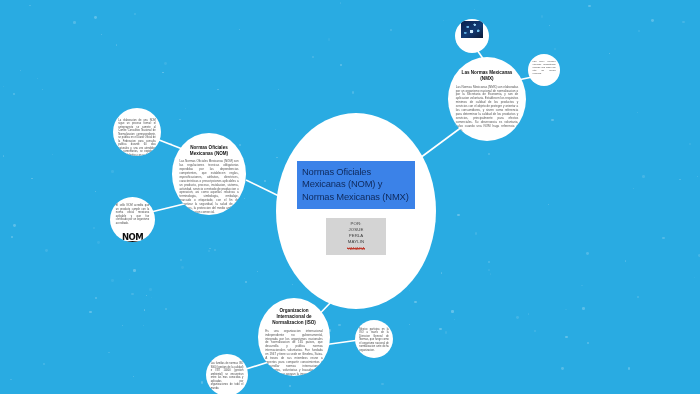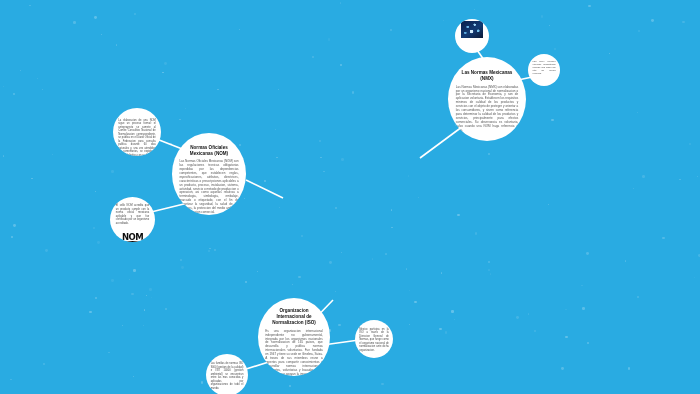--- a/index.html
+++ b/index.html
@@ -303,20 +303,30 @@
       <line x1="333" y1="300" x2="304" y2="330"></line>
       <line x1="190" y1="152" x2="154" y2="138"></line>
       <line x1="188" y1="203" x2="147" y2="213"></line>
       <line x1="491" y1="70" x2="477" y2="50"></line>
       <line x1="518" y1="80" x2="537" y2="76"></line>
       <line x1="275" y1="360" x2="243" y2="370"></line>
       <line x1="323" y1="345" x2="359" y2="340"></line>
     </g>
   </svg>
 
+  <div class="bubble" id="node-root">
+    <div class="root-title">Normas Oficiales Mexicanas (NOM) y Normas Mexicanas (NMX)</div>
+    <div class="root-credits">
+      <div>POR:</div>
+      <div>JOSUE</div>
+      <div>PERLA</div>
+      <div>MAYLIN</div>
+      <div class="strike">YANARA</div>
+    </div>
+  </div>
 
   <div class="bubble topic" id="node-nom">
     <div class="topic-title">Normas Oficiales Mexicanas (NOM)</div>
     <div class="topic-body">Las Normas Oficiales Mexicanas (NOM) son las regulaciones tecnicas obligatorias expedidas por las dependencias competentes, que establecen reglas, especificaciones, atributos, directrices, caracteristicas o prescripciones aplicables a un producto, proceso, instalacion, sistema, actividad, servicio o metodo de produccion u operacion, asi como aquellas relativas a terminologia, simbologia, embalaje, marcado o etiquetado, con el fin de garantizar la seguridad, la salud de las personas, la proteccion del medio ambiente y la informacion comercial.</div>
   </div>
 
   <div class="bubble topic" id="node-nmx">
     <div class="topic-title">Las Normas Mexicanas (NMX)</div>
     <div class="topic-body">Las Normas Mexicanas (NMX) son elaboradas por un organismo nacional de normalizacion o por la Secretaria de Economia, y son de aplicacion voluntaria. Establecen los requisitos minimos de calidad de los productos y servicios con el objeto de proteger y orientar a los consumidores, y sirven como referencia para determinar la calidad de los productos y servicios, principalmente para efectos comerciales. Su observancia es voluntaria, salvo cuando una NOM haga referencia a ellas.</div>
   </div>

